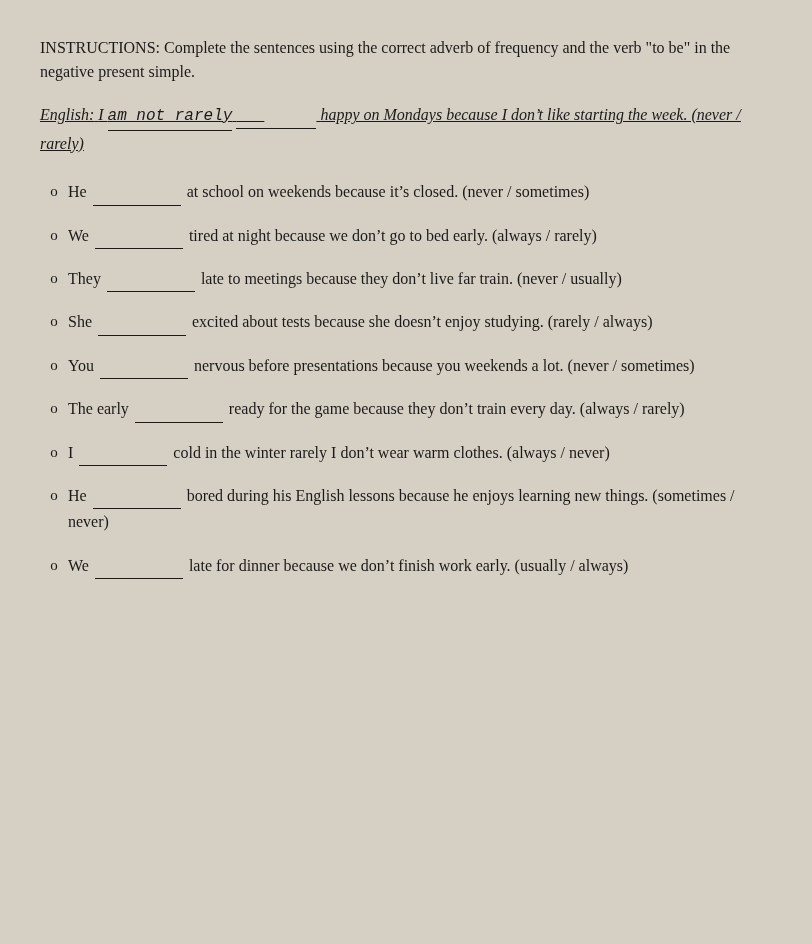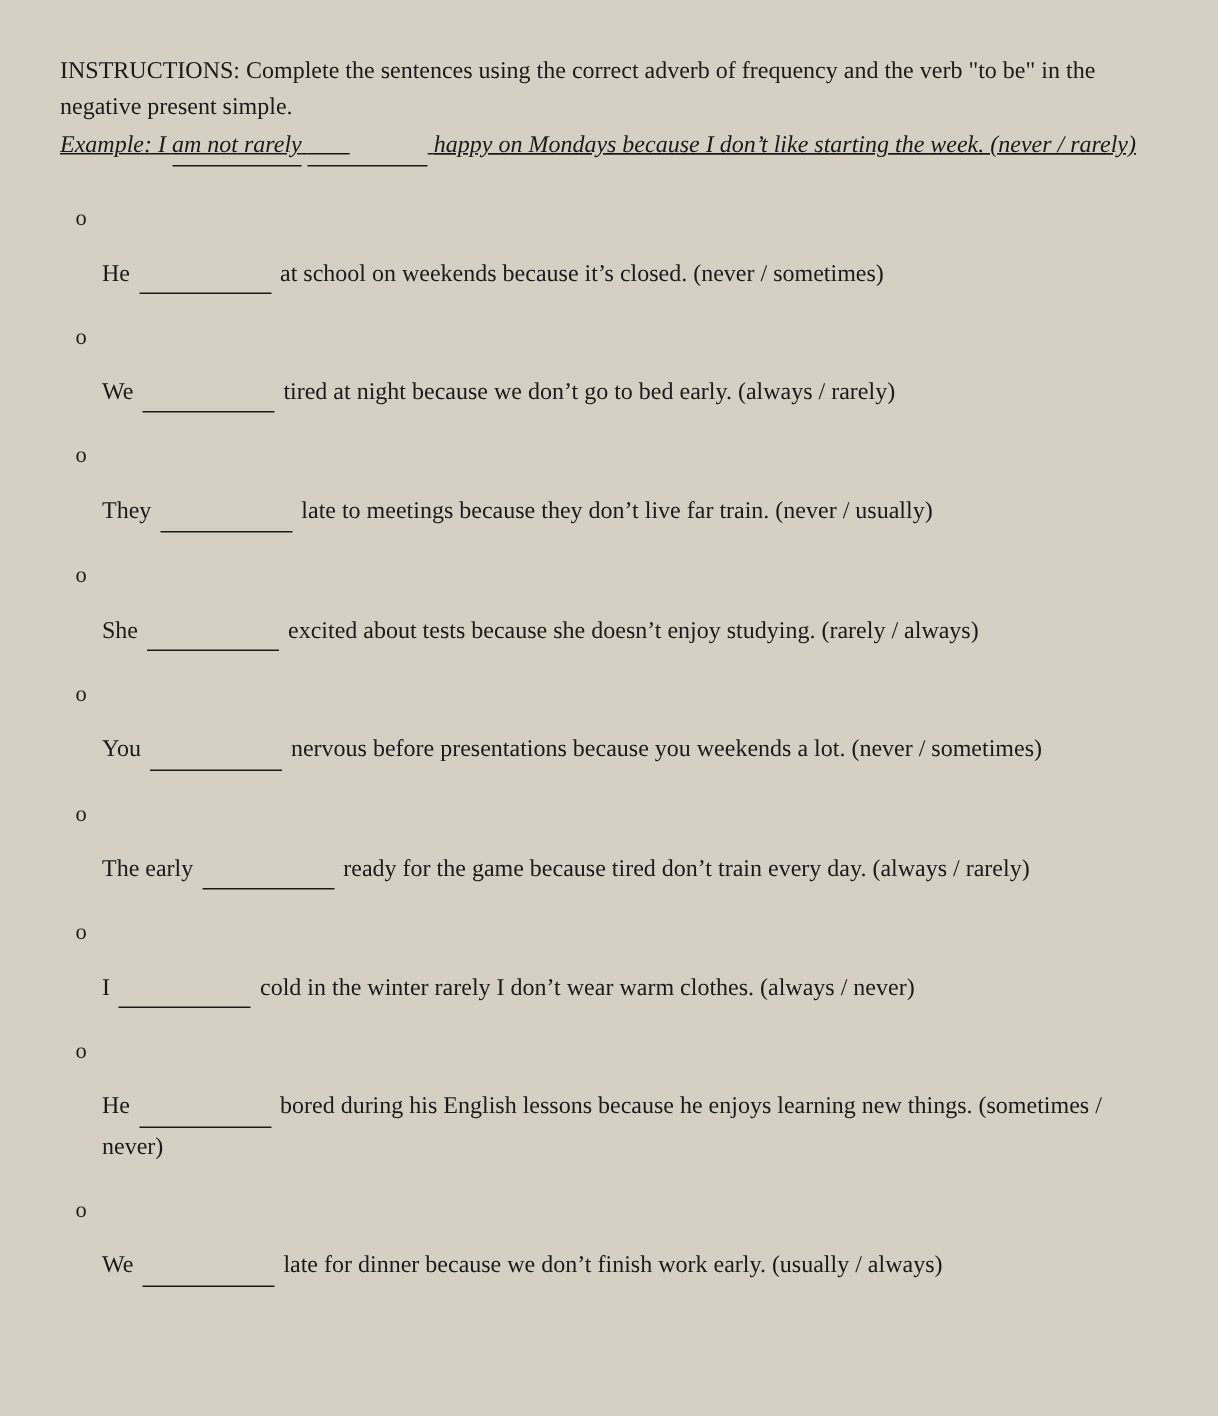--- a/index.html
+++ b/index.html
@@ -12,20 +12,21 @@
       background-color: #d6d0c4;
       font-family: Georgia, 'Times New Roman', Times, serif;
       font-size: 16px;
       color: #1a1a1a;
       width: 812px;
       min-height: 944px;
       padding: 36px 40px 36px 40px;
     }
 
     .instructions {
+      margin-bottom: 18px;
       line-height: 1.5;
       font-family: Liberation Serif, serif;
     }
 
     .example {
       text-decoration: underline;
       font-style: italic;
       margin-bottom: 22px;
       line-height: 1.6;
     }
@@ -46,41 +47,40 @@
     .bullet {
       min-width: 28px;
       text-align: center;
       padding-top: 1px;
       font-size: 15px;
     }
 
     .sentence {
       flex: 1;
       line-height: 1.65;
-      margin-top: 36px;
     }
 
     .blank {
       display: inline-block;
       border-bottom: 1.5px solid #1a1a1a;
       min-width: 88px;
       margin: 0 2px;
       vertical-align: bottom;
     }
   </style>
 </head>
 <body>
 
 <div class="instructions">
   <span>INSTRUCTIONS: Complete the sentences using the correct adverb of frequency and the verb "to be" in the negative present simple.</span>
 </div>
 
 <div class="example">
-  <span>Example:</span>
-  <span> I </span><span style="text-decoration:underline;font-style:italic;border-bottom:1px solid #1a1a1a;display:inline-block;min-width:80px;">am not rarely</span>
+  <span>English:</span>
+  <span> I </span><span style="text-decoration:underline;font-style:italic;border-bottom:1px solid #1a1a1a;display:inline-block;min-width:80px;font-family:Liberation Mono, monospace;">am not rarely</span>
   <span style="text-decoration:underline;font-style:italic;border-bottom:1px solid #1a1a1a;display:inline-block;min-width:80px;">&nbsp;&nbsp;&nbsp;&nbsp;&nbsp;&nbsp;&nbsp;</span>
   <span style="text-decoration:underline;font-style:italic;text-align:right;"> <span>happy on Mondays because I don’t like starting the week. (never / rarely)</span></span>
 </div>
 
 <ul class="exercise-list">
 <li>
       <span class="bullet">o</span>
       <span class="sentence"><span>He </span><span class="blank">&nbsp;&nbsp;&nbsp;&nbsp;&nbsp;&nbsp;&nbsp;&nbsp;&nbsp;&nbsp;</span><span> at school on weekends because it’s closed. (never / sometimes)</span></span>
     </li>
     <li>
@@ -94,21 +94,21 @@
     <li>
       <span class="bullet">o</span>
       <span class="sentence"><span>She </span><span class="blank">&nbsp;&nbsp;&nbsp;&nbsp;&nbsp;&nbsp;&nbsp;&nbsp;&nbsp;&nbsp;</span><span> excited about tests because she doesn’t enjoy studying. (rarely / always)</span></span>
     </li>
     <li>
       <span class="bullet">o</span>
       <span class="sentence"><span>You </span><span class="blank">&nbsp;&nbsp;&nbsp;&nbsp;&nbsp;&nbsp;&nbsp;&nbsp;&nbsp;&nbsp;</span><span> nervous before presentations because you weekends a lot. (never / sometimes)</span></span>
     </li>
     <li>
       <span class="bullet">o</span>
-      <span class="sentence"><span>The early </span><span class="blank">&nbsp;&nbsp;&nbsp;&nbsp;&nbsp;&nbsp;&nbsp;&nbsp;&nbsp;&nbsp;</span><span> ready for the game because tired don’t train every day. (always / rarely)</span></span>
+      <span class="sentence"><span>The early </span><span class="blank">&nbsp;&nbsp;&nbsp;&nbsp;&nbsp;&nbsp;&nbsp;&nbsp;&nbsp;&nbsp;</span><span> ready for the game because they don’t train every day. (always / rarely)</span></span>
     </li>
     <li>
       <span class="bullet">o</span>
       <span class="sentence"><span>I </span><span class="blank">&nbsp;&nbsp;&nbsp;&nbsp;&nbsp;&nbsp;&nbsp;&nbsp;&nbsp;&nbsp;</span><span> cold in the winter rarely I don’t wear warm clothes. (always / never)</span></span>
     </li>
     <li>
       <span class="bullet">o</span>
       <span class="sentence"><span>He </span><span class="blank">&nbsp;&nbsp;&nbsp;&nbsp;&nbsp;&nbsp;&nbsp;&nbsp;&nbsp;&nbsp;</span><span> bored during his English lessons because he enjoys learning new things. (sometimes / never)</span></span>
     </li>
     <li>

